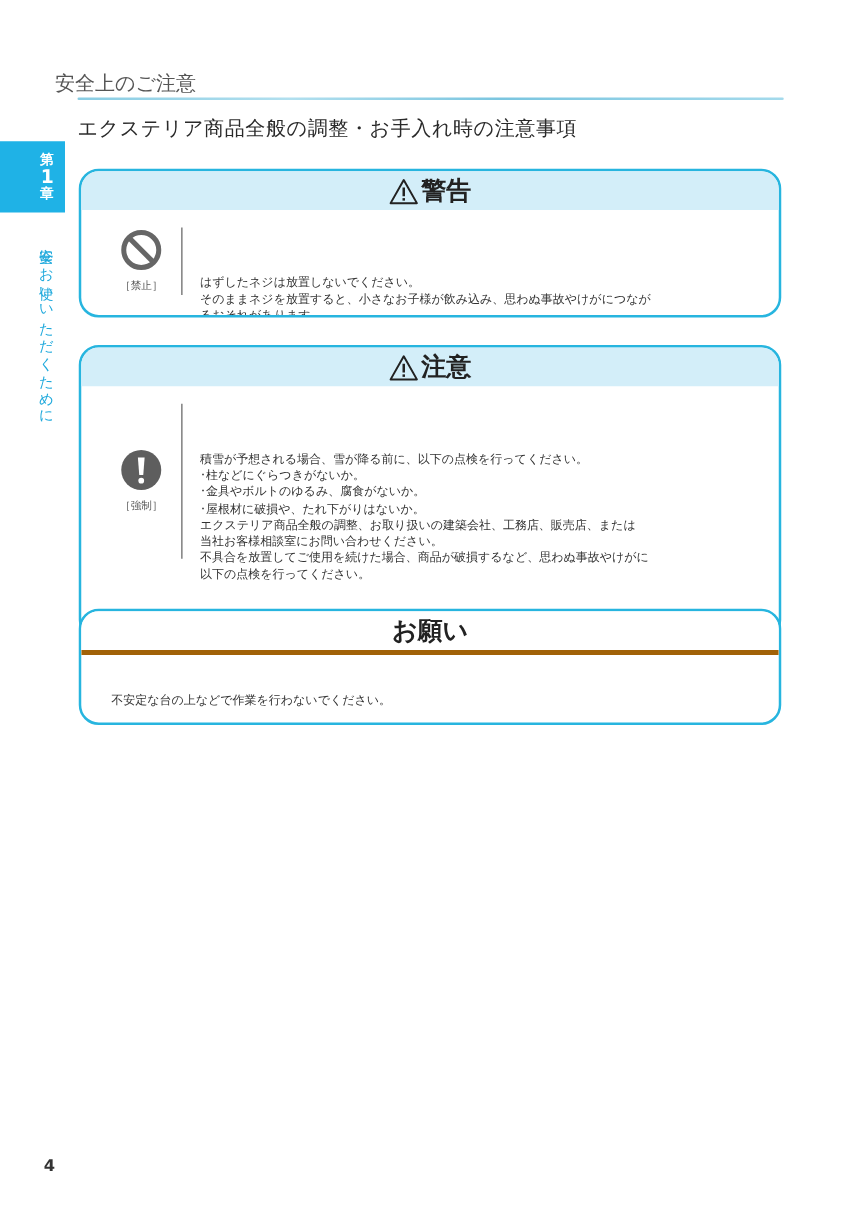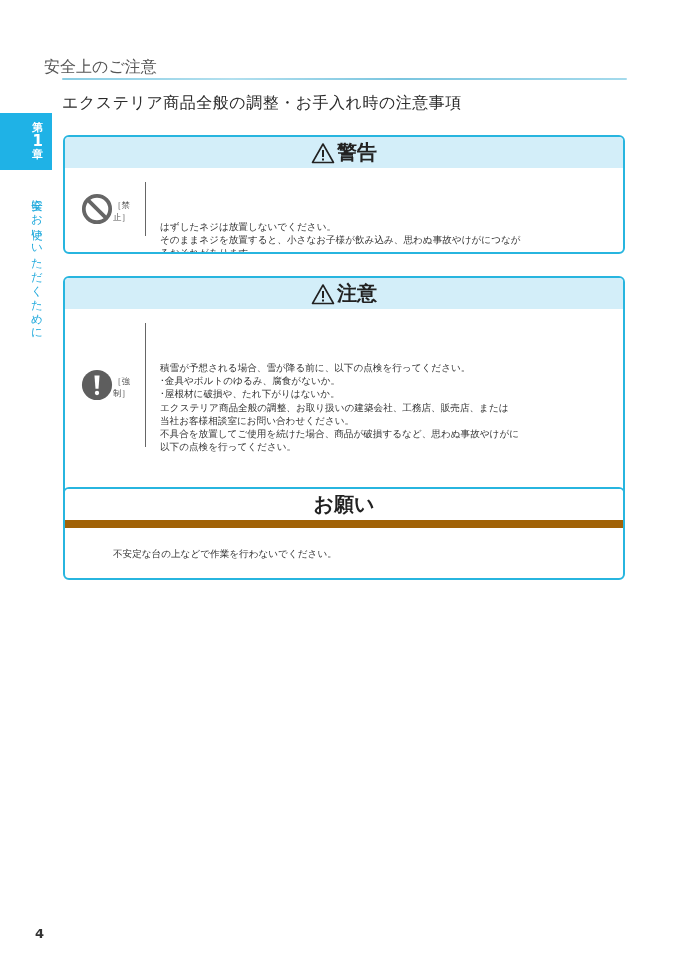--- a/index.html
+++ b/index.html
@@ -26,37 +26,37 @@
       padding-right: 9px; box-sizing: border-box; font-weight: bold; line-height: 1.05;
     }
     .chapter-tab .small { font-size: 11px; }
     .chapter-tab .num { font-size: 15px; }
     .chapter-side {
       position: absolute; left: 30px; top: 190px; width: 14px; font-size: 11.5px; color: #1fa9dc;
       writing-mode: vertical-rl; letter-spacing: 1px; line-height: 14px;
     }
     .box {
       position: absolute; left: 63px; width: 562px; border: 2.5px solid #27b5df;
-      border-radius: 6px; box-sizing: border-box; overflow: hidden; background: #fff;
+      border-radius: 16px; box-sizing: border-box; overflow: hidden; background: #fff;
     }
     .box-header {
       height: 31px; background: #d3eef9; display: flex; align-items: center; justify-content: center;
       font-size: 20px; color: #222; font-weight: bold;
     }
-    .box-header.plain { background: #fff; border-bottom: 8px solid #a16207; }
+    .box-header.plain { background: #fff; border-bottom: 4px solid #a16207; }
     .warn-tri { display: inline-block; width: 24px; height: 22px; margin-right: 2px; }
     .box-body { display: flex; padding: 12px 20px 0 16px; }
     .icon-col {
-      width: 64px; display: flex; flex-direction: row; align-items: center; justify-content: center;
+      width: 64px; display: flex; flex-direction: column; align-items: center; justify-content: center;
       border-right: 1.5px solid #666; margin-right: 14px; flex-shrink: 0;
     }
     .icon-label { font-size: 8.5px; color: #555; margin-top: 6px; }
     .text-col { font-size: 9.6px; line-height: 13.2px; color: #333; margin-top: 38px; }
     .text-col div { white-space: nowrap; }
-    .simple-body { padding: 20px 24px; font-size: 9.6px; color: #333; margin-left: 24px; }
+    .simple-body { padding: 30px 24px; font-size: 9.6px; color: #333; }
     .page-number { position: absolute; left: 35px; top: 926px; font-size: 13px; font-weight: bold; color: #333; }
   </style>
 </head>
 <body>
 
 <div class="running-head">安全上のご注意</div>
 <div class="head-rule"></div>
 <h1 class="page-title">エクステリア商品全般の調整・お手入れ時の注意事項</h1>
 
 <div class="chapter-tab">
@@ -104,20 +104,21 @@
     <div class="icon-col" style="height:124px;">
       <svg width="34" height="34" viewBox="0 0 34 34">
         <circle cx="17" cy="17" r="16" fill="#5e5e5e"></circle>
         <path d="M14.3 7 L19.7 7 L18.6 21 L15.4 21 Z" fill="#fff"></path>
         <circle cx="17" cy="25.5" r="2.3" fill="#fff"></circle>
       </svg>
       <span class="icon-label">［強制］</span>
     </div>
     <div class="text-col">
       <div>積雪が予想される場合、雪が降る前に、以下の点検を行ってください。</div>
+      <div>･柱などにぐらつきがないか。</div>
       <div>･金具やボルトのゆるみ、腐食がないか。</div>
       <div>･屋根材に破損や、たれ下がりはないか。</div>
       <div>エクステリア商品全般の調整、お取り扱いの建築会社、工務店、販売店、または</div>
       <div>当社お客様相談室にお問い合わせください。</div>
       <div>不具合を放置してご使用を続けた場合、商品が破損するなど、思わぬ事故やけがに</div>
       <div>以下の点検を行ってください。</div>
     </div>
   </div>
 </div>
 

